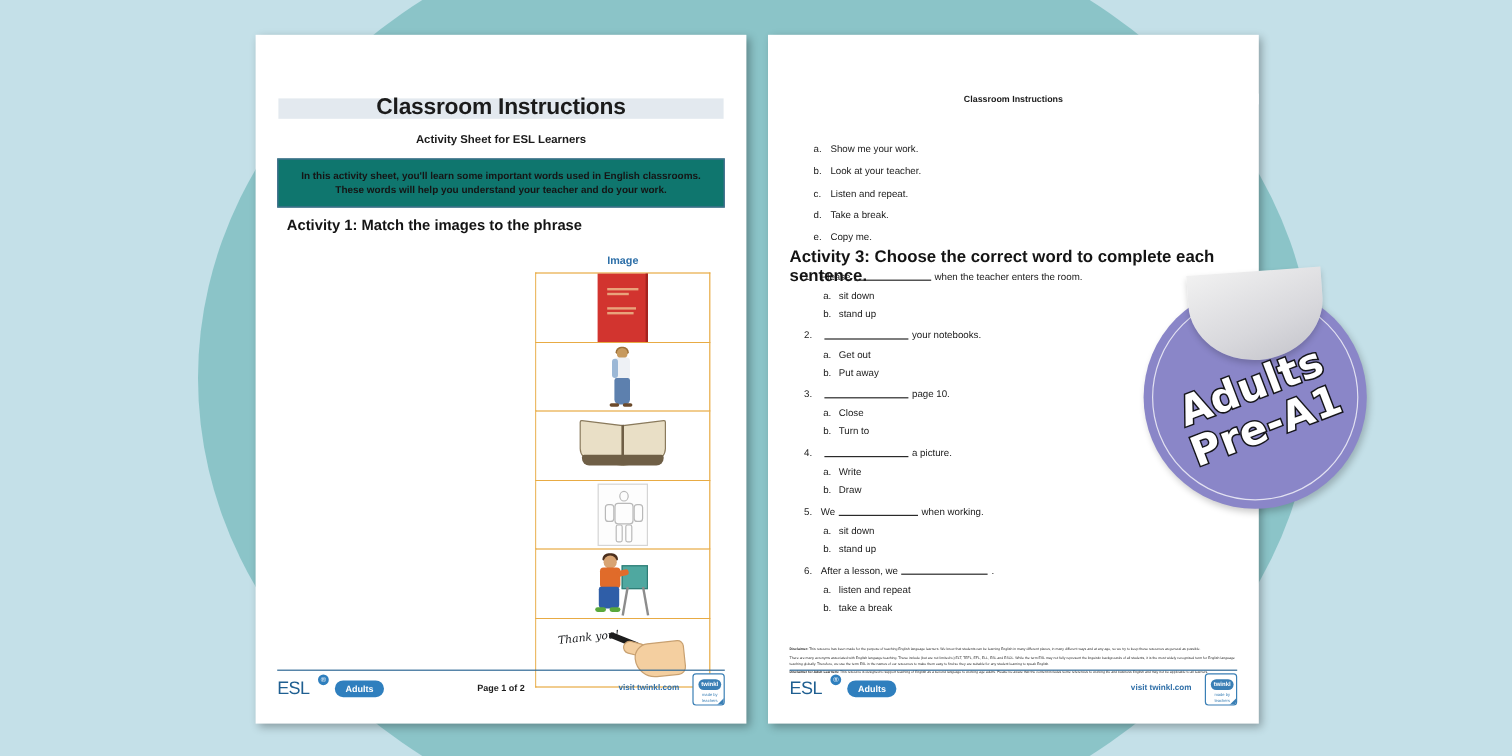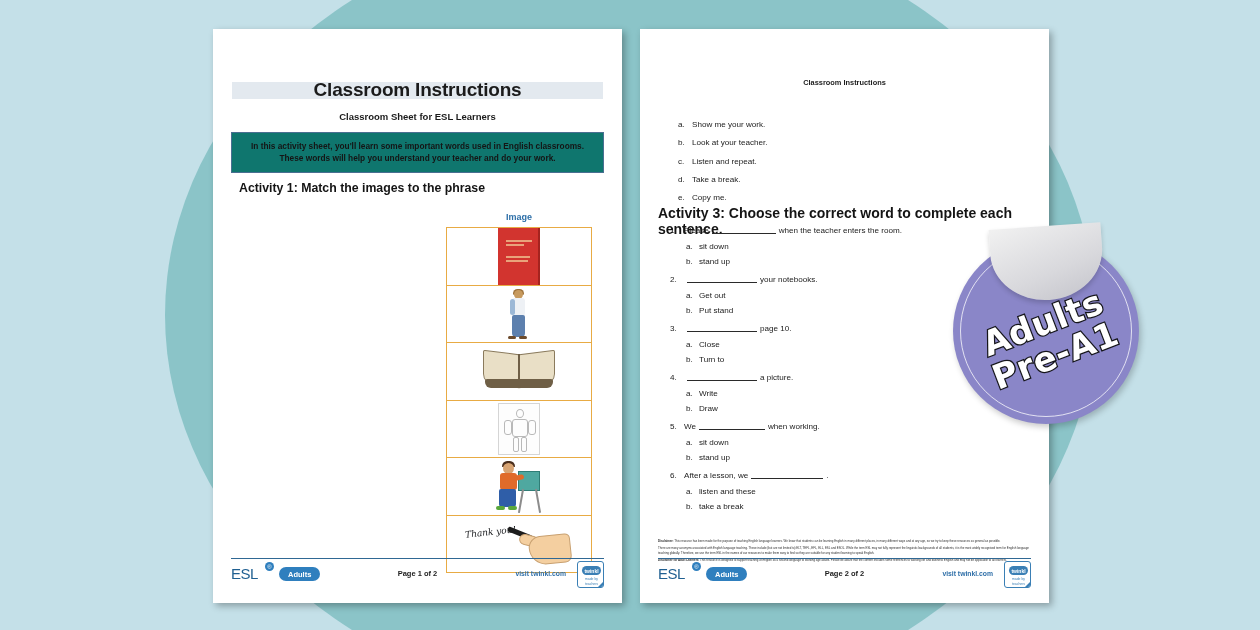--- a/index.html
+++ b/index.html
@@ -322,21 +322,21 @@
 
 <div id="canvas">
 
   <div class="bg-ellipse"></div>
 
   <div class="sheet" id="sheet1">
     <div class="sheet-inner">
 
       <div class="title-band"></div>
       <div class="doc-title">Classroom Instructions</div>
-      <div class="doc-subtitle">Classroom Sheet for ESL Learners</div>
+      <div class="doc-subtitle">Activity Sheet for ESL Learners</div>
 
       <div class="intro-box">
         <span>In this activity sheet, you'll learn some important words used in English classrooms.</span><br>
         <span>These words will help you understand your teacher and do your work.</span>
       </div>
 
       <div class="activity-head" id="a1-head">Activity 1: Match the images to the phrase</div>
 
       <div class="col-head" id="head-image">Image</div>
 
@@ -506,21 +506,21 @@
             <span class="q-blank" style="width:70px"></span>
             <span>your notebooks.</span>
           </div>
           <div class="q-opts">
             <div class="q-opt">
               <span class="mk">a.</span>
               <span>Get out</span>
             </div>
             <div class="q-opt">
               <span class="mk">b.</span>
-              <span>Put stand</span>
+              <span>Put away</span>
             </div>
           </div>
         </div>
 
         <div class="q-item">
           <div class="q-line">
             <span class="q-num">3.</span>
             <span class="q-blank" style="width:70px"></span>
             <span>page 10.</span>
           </div>
@@ -576,21 +576,21 @@
         <div class="q-item">
           <div class="q-line">
             <span class="q-num">6.</span>
             <span>After a lesson, we</span>
             <span class="q-blank" style="width:72px"></span>
             <span>.</span>
           </div>
           <div class="q-opts">
             <div class="q-opt">
               <span class="mk">a.</span>
-              <span>listen and these</span>
+              <span>listen and repeat</span>
             </div>
             <div class="q-opt">
               <span class="mk">b.</span>
               <span>take a break</span>
             </div>
           </div>
         </div>
 
       </div>
 
@@ -598,21 +598,20 @@
         <p><b>Disclaimer:</b><span> This resource has been made for the purpose of teaching English language learners. We know that students can be learning English in many different places, in many different ways and at any age, so we try to keep these resources as general as possible.</span></p>
         <p>There are many acronyms associated with English language teaching. These include (but are not limited to) ELT, TEFL, EFL, ELL, ESL and ESOL. While the term ESL may not fully represent the linguistic backgrounds of all students, it is the most widely recognised term for English language teaching globally. Therefore, we use the term ESL in the names of our resources to make them easy to find so they are suitable for any student learning to speak English.</p>
         <p><b>Disclaimer for Adult Learners:</b><span> This resource is designed to support teaching of English as a second language to working age adults. Please be aware that the content includes some references to working life and business English and may not be applicable to all learners.</span></p>
       </div>
 
       <div class="footer-rule"></div>
       <div class="footer">
         <div class="logo-esl">ESL</div>
         <div class="logo-r">®</div>
         <div class="pill-adults">Adults</div>
-        <div class="page-num">Page 2 of 2</div>
         <div class="visit-link">visit twinkl.com</div>
         <div class="twinkl-mark">
           <div class="tw-cloud">twinkl</div>
           <div class="tw-sub">made by teachers<br>for teachers</div>
           <div class="tw-corner"></div>
         </div>
       </div>
 
     </div>
   </div>

